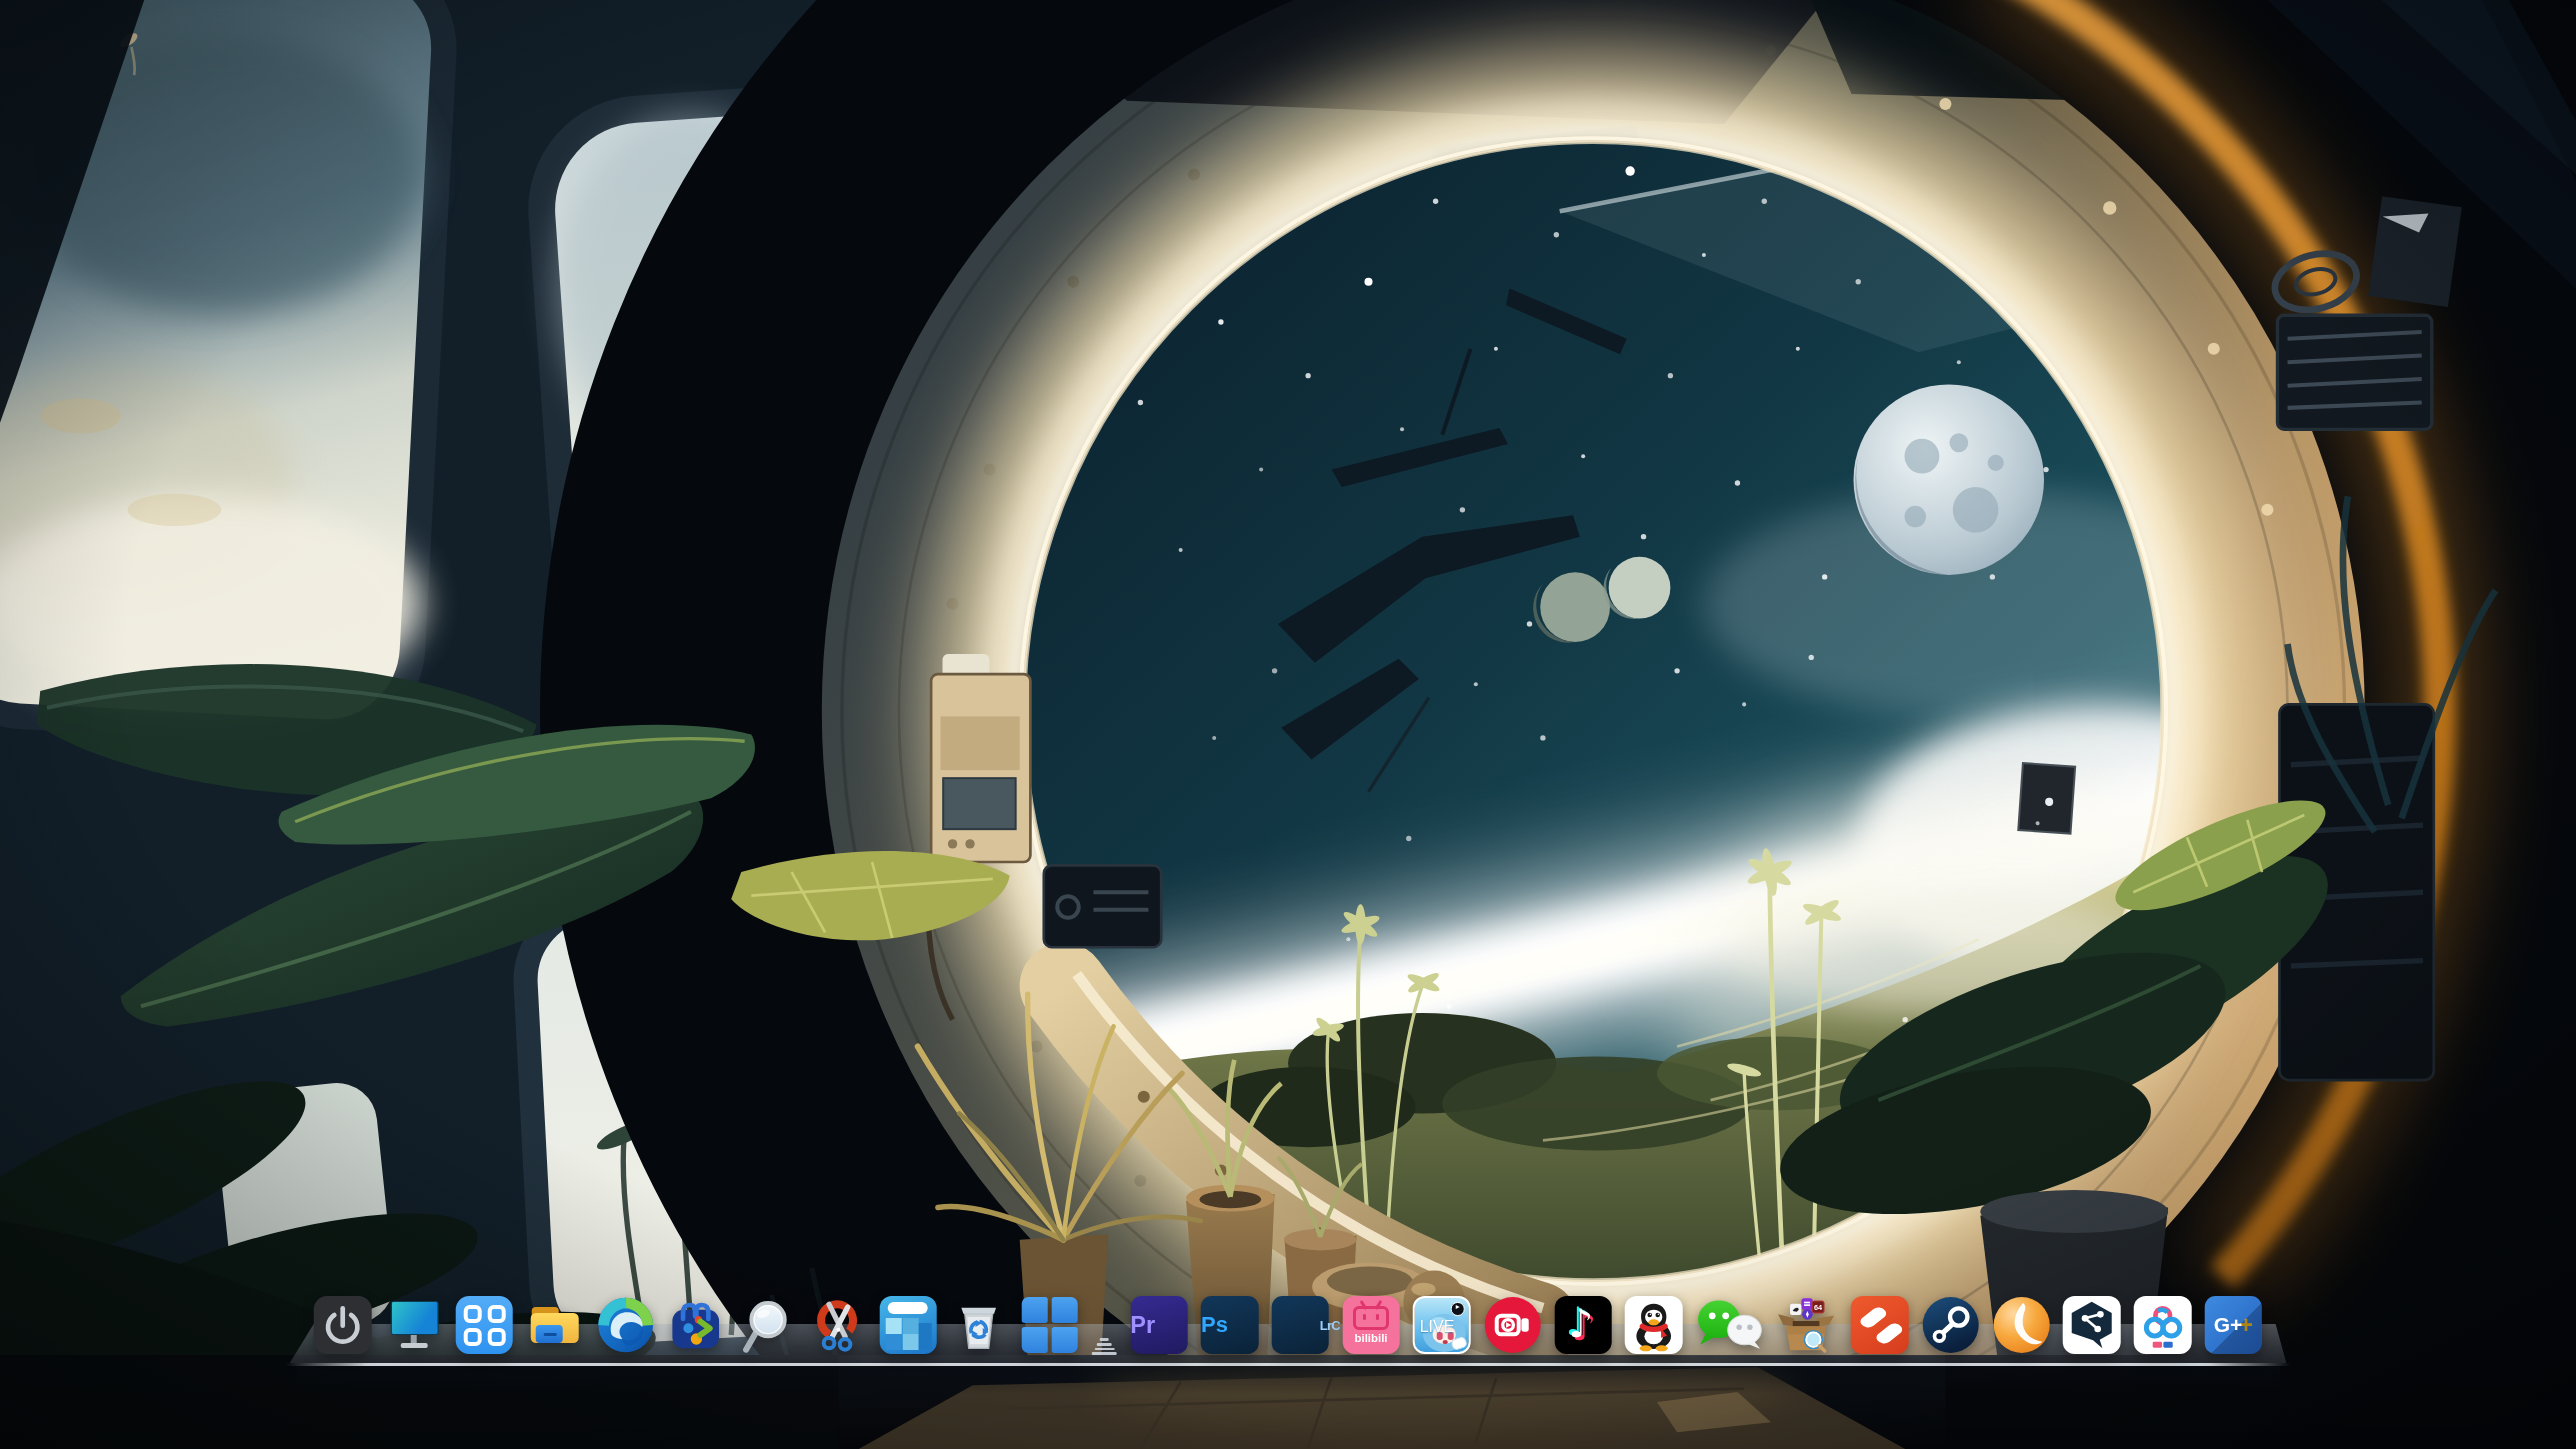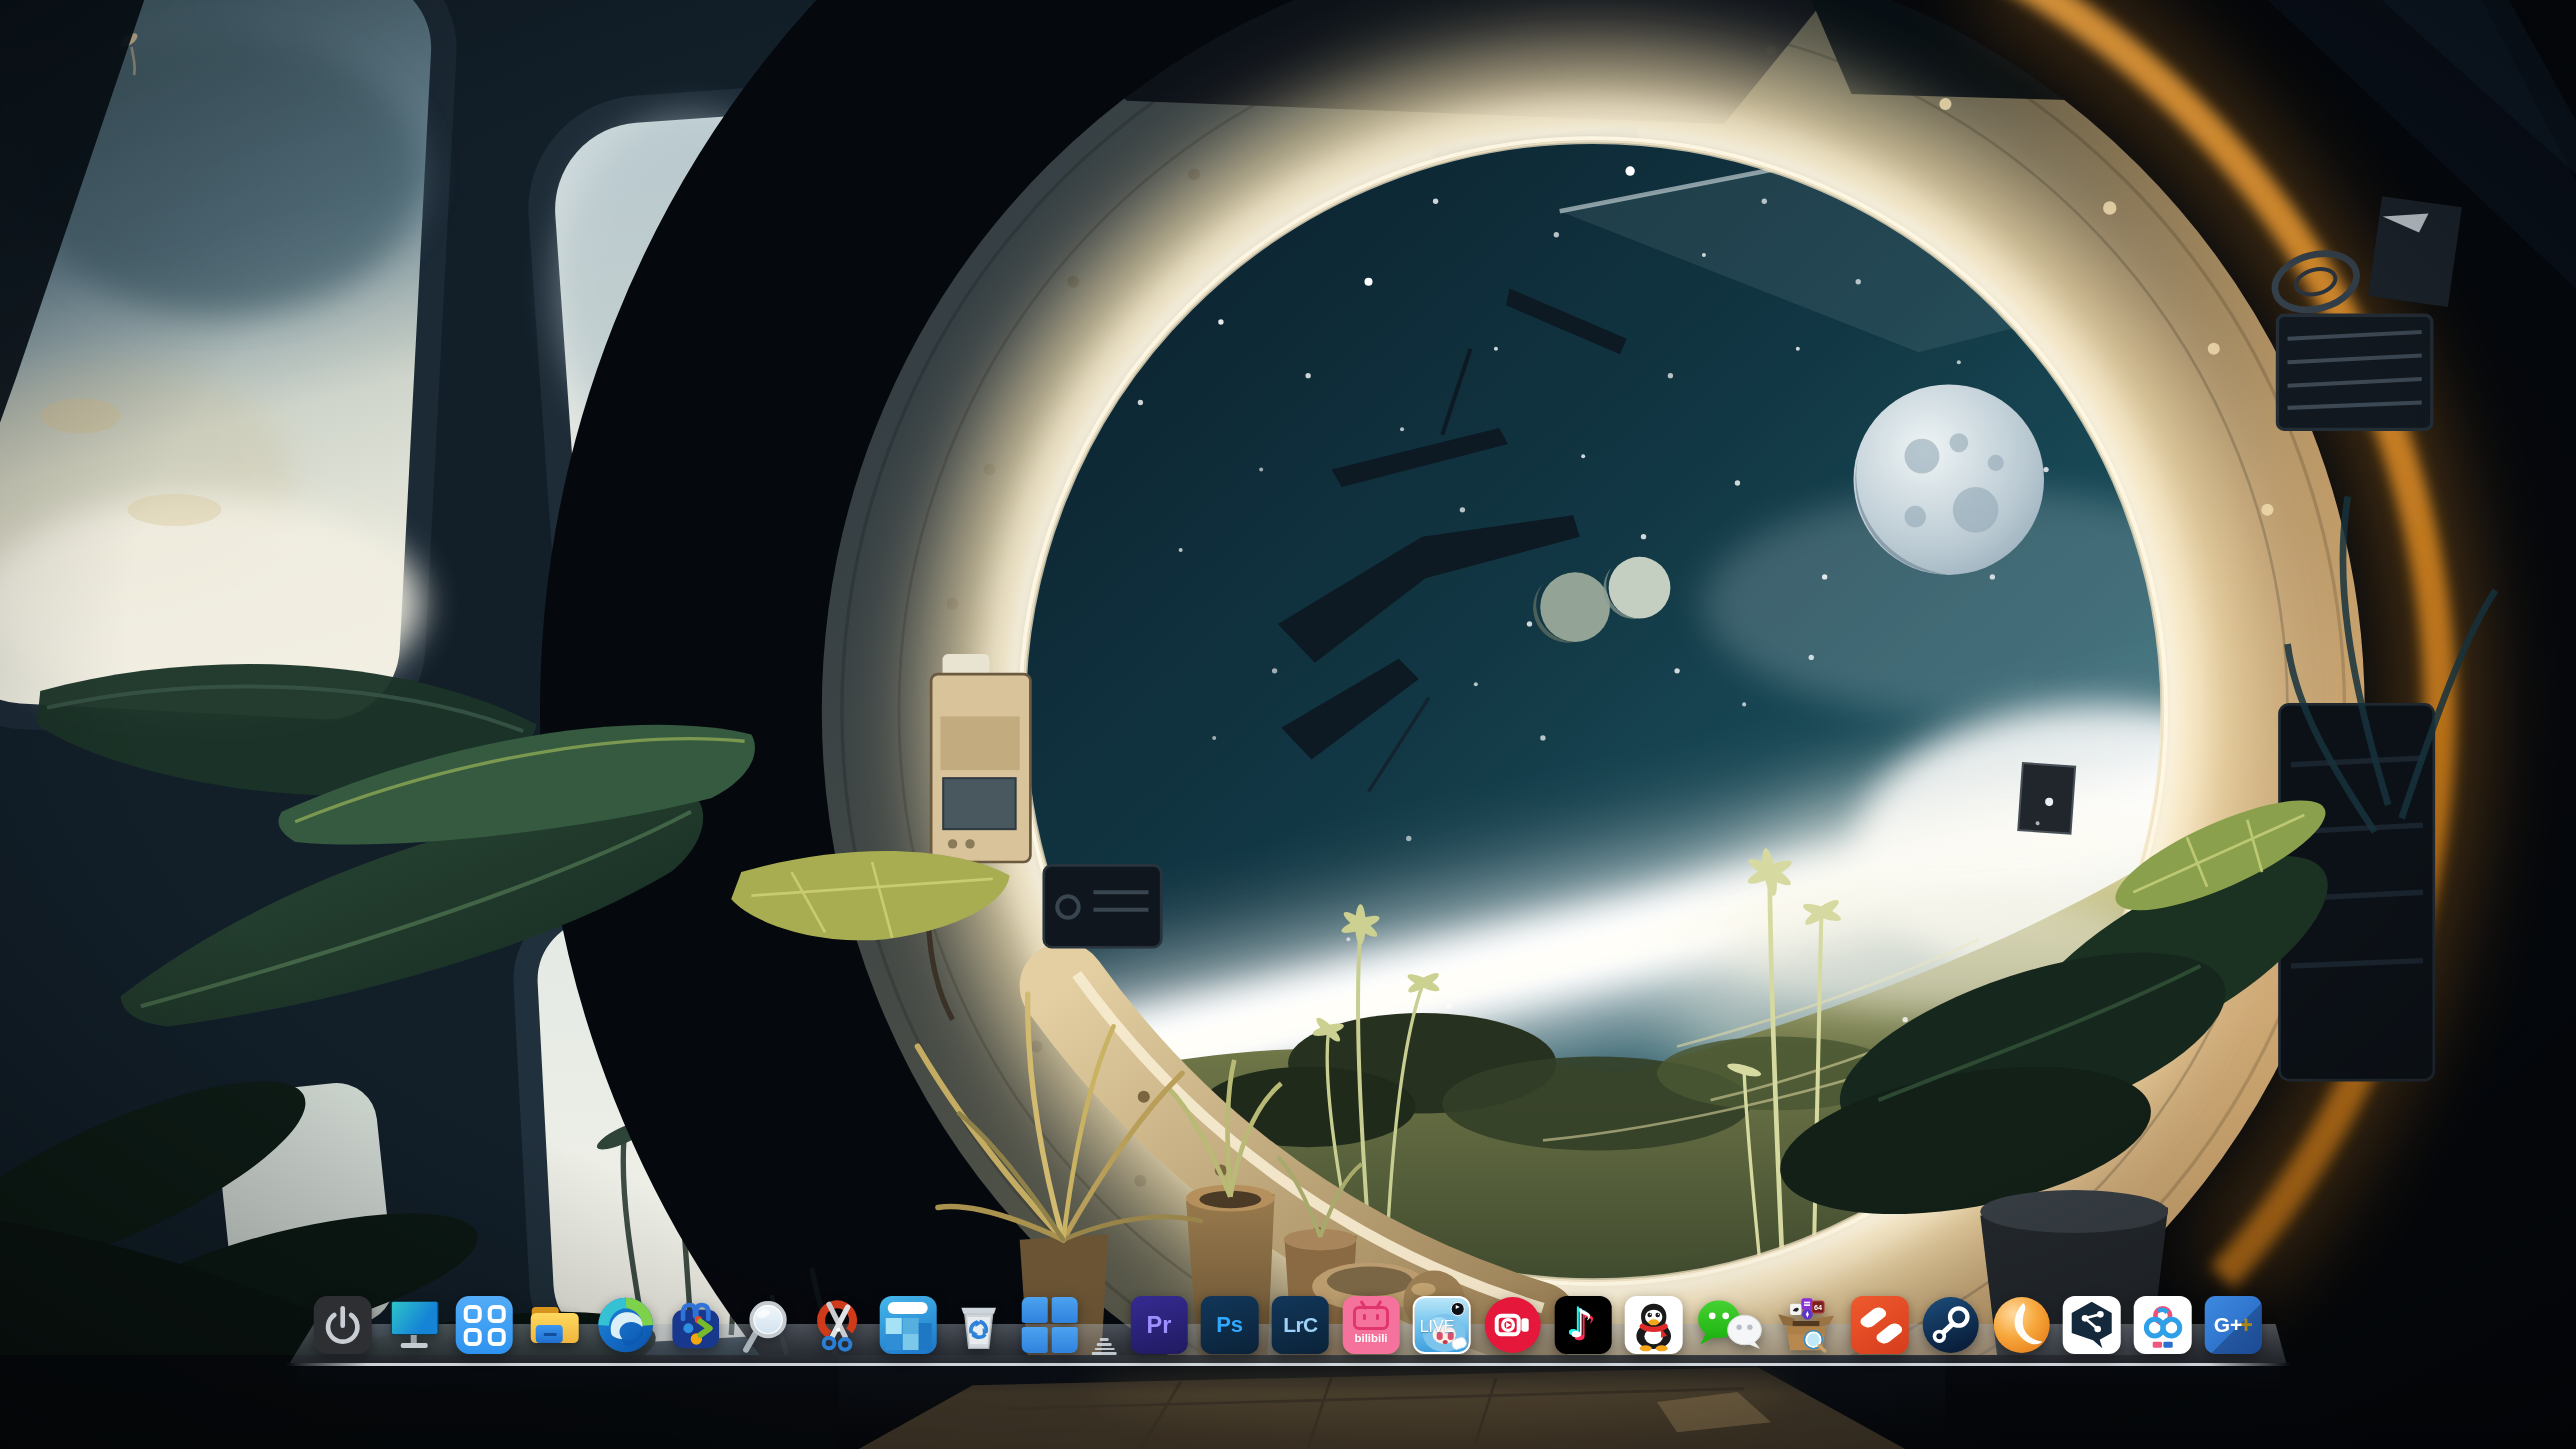--- a/index.html
+++ b/index.html
@@ -33,24 +33,24 @@
   .fo-body{position:absolute;left:6px;top:18px;width:48px;height:30px;border-radius:5.4px;background:linear-gradient(180deg,#ffd95e,var(--folder_yellow,#f0b53e));}
   .fo-pock{position:absolute;left:11.4px;top:30px;width:27px;height:18px;border-radius:4px;background:linear-gradient(180deg,#3b97ef,var(--folder_pocket,#1f6fd0));}
   .fo-dash{position:absolute;left:19px;top:38px;width:12.7px;height:3.4px;border-radius:1.3px;background:#0f4f9e;}
   
   .bag{position:absolute;inset:0;}
   
   .bt{position:absolute;inset:1.3px;border-radius:12px;background:linear-gradient(160deg,#46b7ea,var(--tiles_blue,#1b74c8));overflow:hidden;}
   .bt .pill{position:absolute;left:8.7px;top:5.4px;width:40px;height:12px;border-radius:6px;background:#fff;}
   .bt i{position:absolute;}
   
-  .ad{position:absolute;inset:1.3px;border-radius:10.7px;display:flex;align-items:center;justify-content:center;font-weight:700;}
+  .ad{position:absolute;inset:1.3px;border-radius:10.7px;display:flex;align-items:center;font-weight:700;}
   .ad.pr{background:linear-gradient(165deg,#352b92,var(--premiere_indigo,#201a60));color:var(--premiere_text,#9f8fff);font-size:23.5px;}
   .ad.ps{background:linear-gradient(165deg,#12375a,var(--adobe_navy,#0a2238));color:var(--adobe_blue,#31a8ff);font-size:22px;}
-  .ad.lr{background:linear-gradient(165deg,#12375a,var(--adobe_navy,#0a2238));color:var(--lrc_text,#9fd0f8);font-size:21px;letter-spacing:-0.7px;}
+  .ad.lr{background:linear-gradient(165deg,#12375a,var(--adobe_navy,#0a2238));color:var(--lrc_text,#9fd0f8);font-size:13px;letter-spacing:-0.7px;padding-left:48px;}
   
   .bi{position:absolute;inset:1.3px;border-radius:12px;background:var(--bilibili_pink,#f5729c);overflow:hidden;}
   .bi .tv{position:absolute;top:10px;left:50%;transform:translateX(-50%);width:29.5px;height:17.4px;border:3.4px solid var(--bilibili_dark_pink,#e0356e);border-radius:6px;}
   .bi .an{position:absolute;top:-9.4px;width:3.4px;height:10px;border-radius:2px;background:var(--bilibili_dark_pink,#e0356e);}
   .bi .eye{position:absolute;top:4.7px;width:3.4px;height:6px;border-radius:1.3px;background:var(--bilibili_dark_pink,#e0356e);}
   .bi .wm{position:absolute;bottom:9.4px;width:100%;text-align:center;color:#fff;font-weight:700;font-size:11.4px;}
   
   .bl{position:absolute;inset:1.3px;border-radius:12px;border:2px solid #fff;overflow:hidden;
       background:linear-gradient(180deg,#b9e6f8,var(--live_blue,#6cc0ee) 55%,#3f9fdd);}
   .bl .live{position:absolute;top:20px;left:4.7px;color:#fff;font-weight:400;font-size:16px;text-shadow:0 0.7px 1.3px rgba(31,120,180,.7);}

